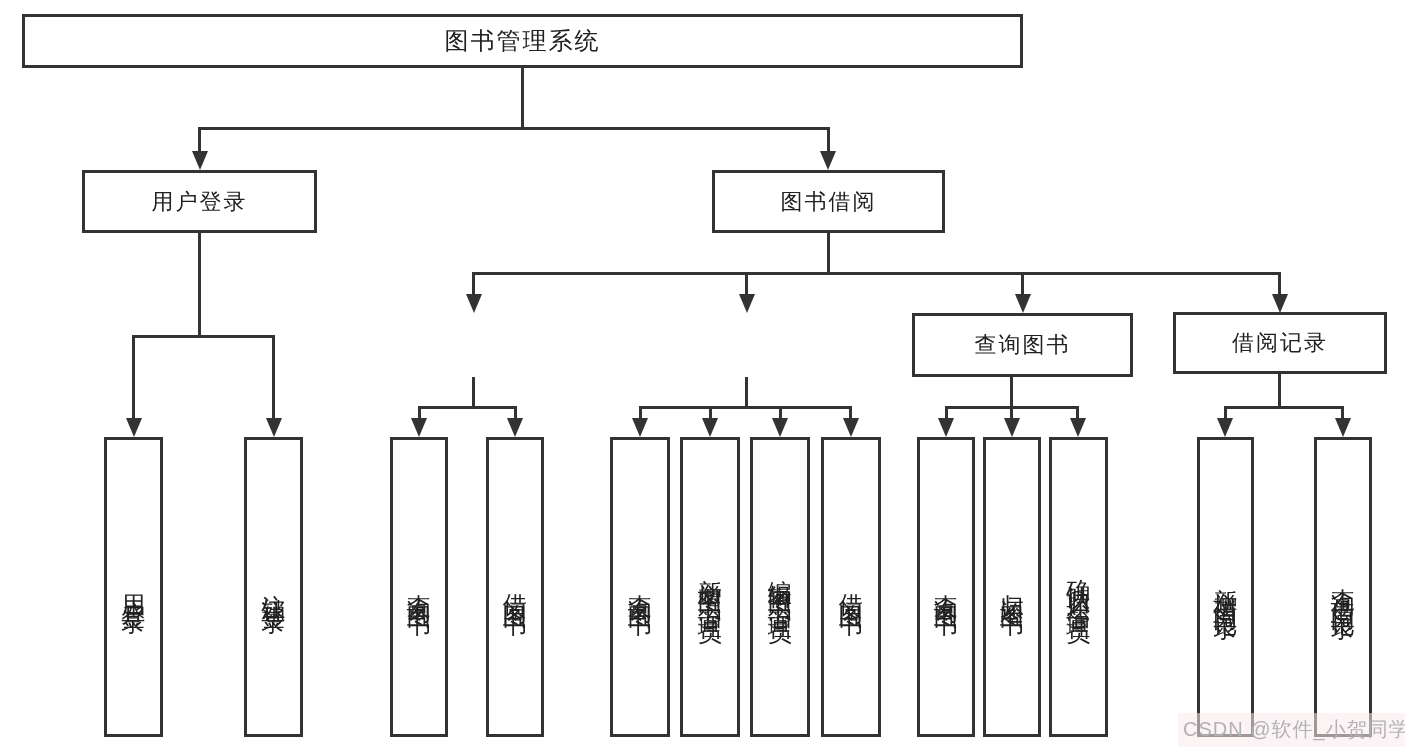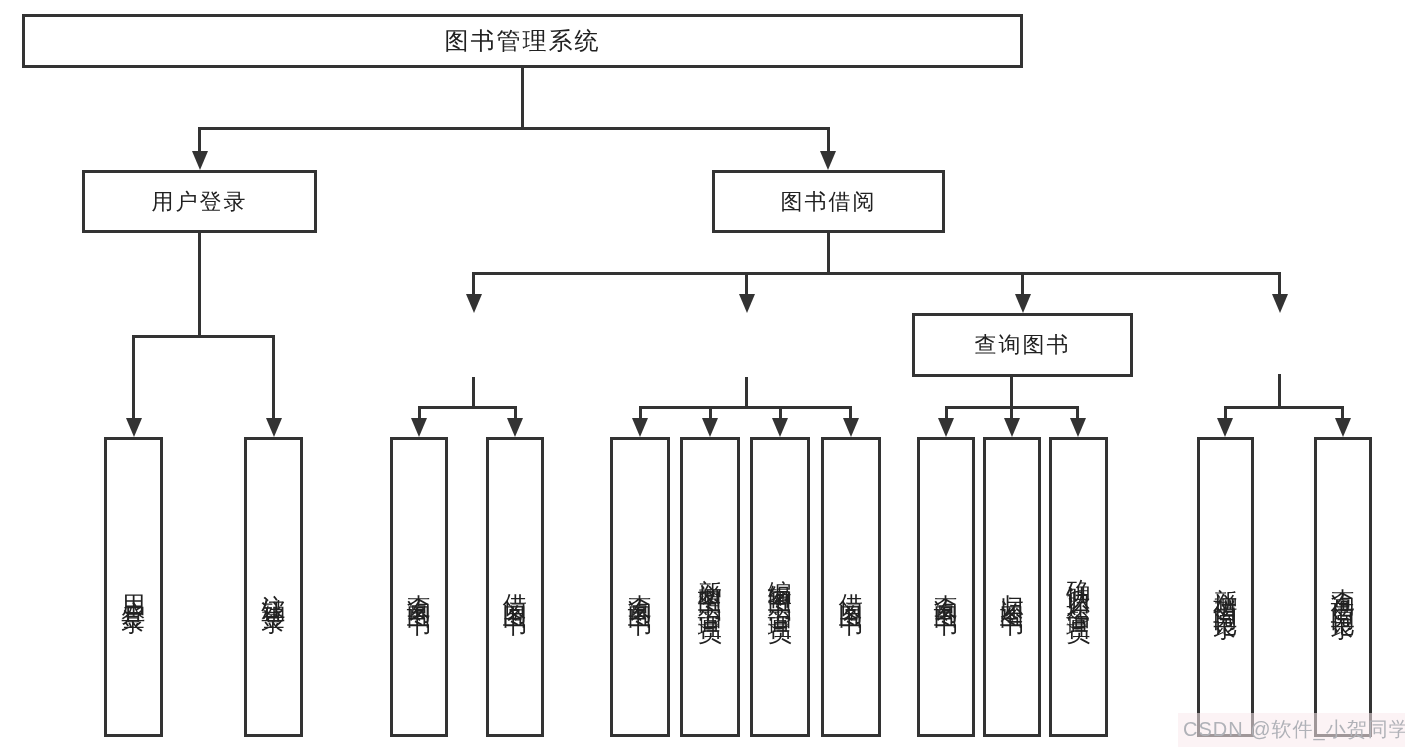--- a/index.html
+++ b/index.html
@@ -66,20 +66,21 @@
   <div class="vline" style="left:472px;top:272px;height:26px"></div>
   <div class="arrow" style="left:466px;top:294px"></div>
   <div class="vline" style="left:745px;top:272px;height:26px"></div>
   <div class="arrow" style="left:739px;top:294px"></div>
   <div class="vline" style="left:1021px;top:272px;height:26px"></div>
   <div class="arrow" style="left:1015px;top:294px"></div>
   <div class="vline" style="left:1278px;top:272px;height:26px"></div>
   <div class="arrow" style="left:1272px;top:294px"></div>
 
   <div class="box" style="left:912px;top:313px;width:221px;height:64px">查询图书</div>
+  <div class="box" style="left:1173px;top:312px;width:214px;height:62px">借阅记录</div>
 
   <div class="vline" style="left:472px;top:377px;height:32px"></div>
   <div class="hline" style="left:418px;top:406px;width:99px"></div>
   <div class="vline" style="left:418px;top:406px;height:14px"></div>
   <div class="arrow" style="left:411px;top:418px"></div>
   <div class="vline" style="left:514px;top:406px;height:14px"></div>
   <div class="arrow" style="left:507px;top:418px"></div>
 
   <div class="vline" style="left:745px;top:377px;height:32px"></div>
   <div class="hline" style="left:639px;top:406px;width:212px"></div>

